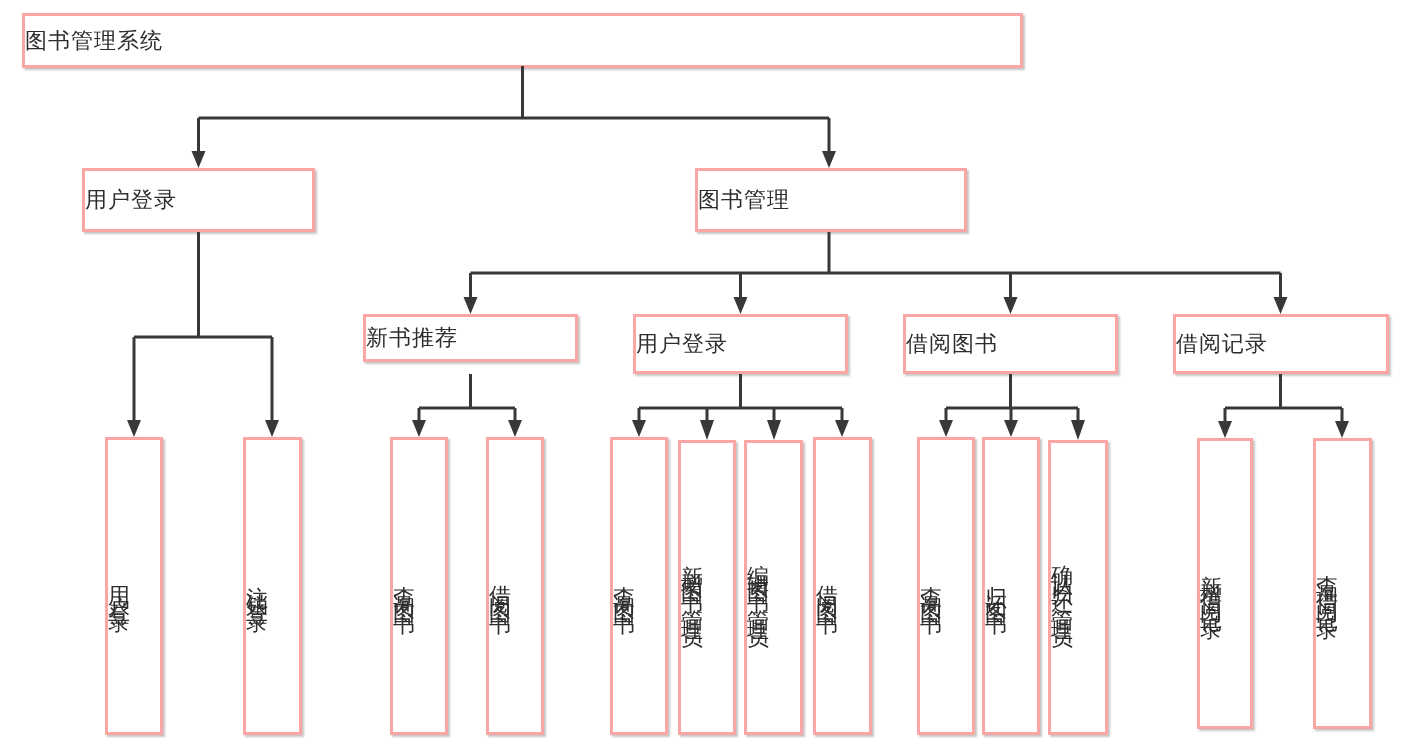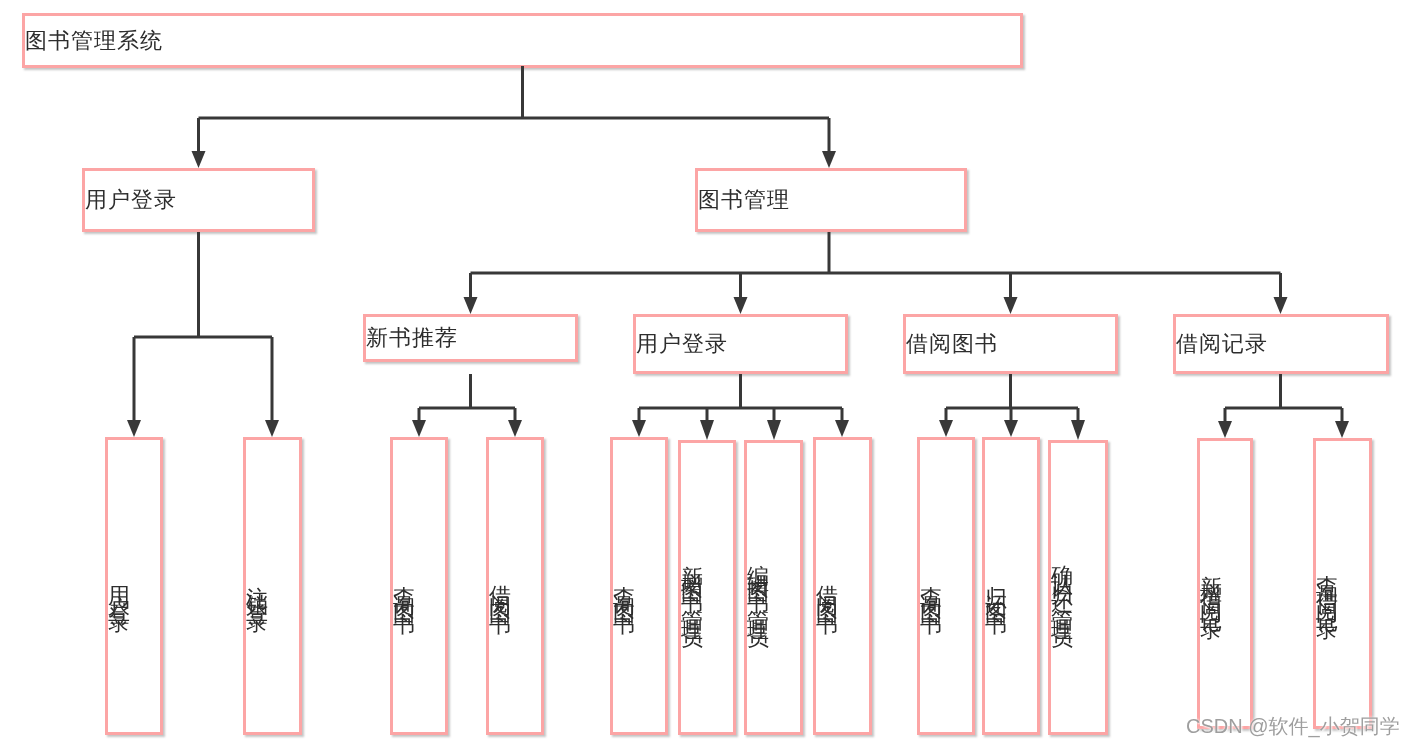--- a/index.html
+++ b/index.html
@@ -142,15 +142,14 @@
     <span class="vtext">确认归还（管理员）</span>
   </div>
 
   <div class="node leaf" style="left:1197px;top:438px;width:56px;height:291px">
     <span class="vtext">新增借阅记录</span>
   </div>
   <div class="node leaf" style="left:1313px;top:438px;width:59px;height:291px">
     <span class="vtext">查询借阅记录</span>
   </div>
 
-  <div class="watermark">CSDN @软件_小贺同学</div>
 
 </div>
 
 </body></html>

